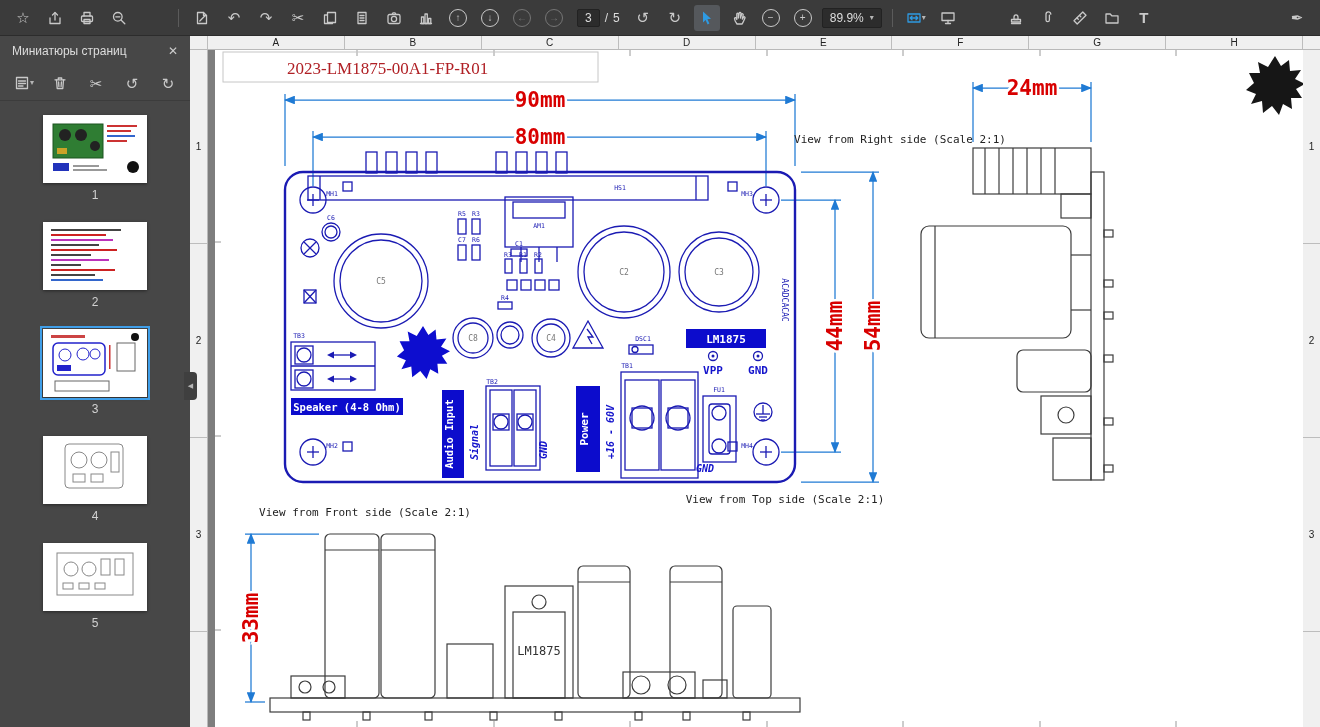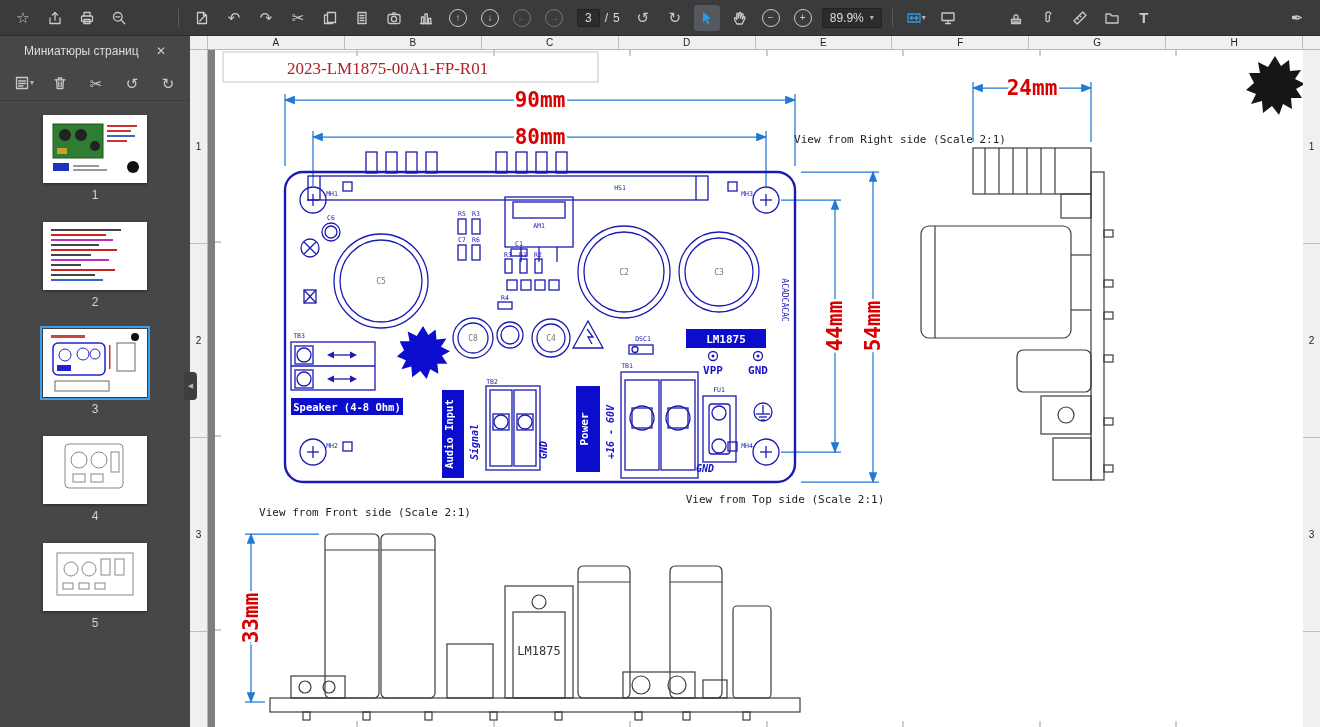--- a/index.html
+++ b/index.html
@@ -28,21 +28,21 @@
   svg.icon{display:block;}
   .icon path,.icon rect,.icon circle,.icon line{stroke:#c9c9c9;fill:none;stroke-width:1.3;
         stroke-linecap:round;stroke-linejoin:round;}
   .blue .icon path,.blue .icon rect,.blue .icon circle,.blue .icon line{stroke:#2e9ae2;}
   .ttool{font-size:15px;font-weight:bold;color:#c9c9c9;}
 
   
   .sidebar{position:absolute;top:36px;left:0;width:190px;bottom:0;background:#474747;
            display:flex;flex-direction:column;z-index:7;}
   .sb-head{height:30px;display:flex;align-items:center;justify-content:space-between;
-           padding:0 24px;color:#ddd;font-size:12px;}
+           padding:0 12px;color:#ddd;font-size:12px;}
   .sb-close{color:#ccc;font-size:12px;background:none;border:none;padding:0;}
   .sb-tools{height:34px;display:flex;align-items:center;gap:12px;padding:0 12px;
             border-bottom:1px solid #3c3c3c;color:#c9c9c9;}
   .sb-tools .tb{width:24px;height:24px;min-width:24px;}
   .thumbs{flex:1;overflow:hidden;display:flex;flex-direction:column;align-items:center;
           padding-top:14px;gap:20px;}
   .thumb{display:flex;flex-direction:column;align-items:center;gap:5px;background:none;border:none;padding:0;}
   .timg{width:104px;height:68px;background:#fff;box-shadow:0 1px 3px rgba(0,0,0,.45);}
   .thumb.sel .timg{outline:2px solid #3f9ee8;outline-offset:1px;}
   .tnum{color:#d2d2d2;font-size:12px;}

